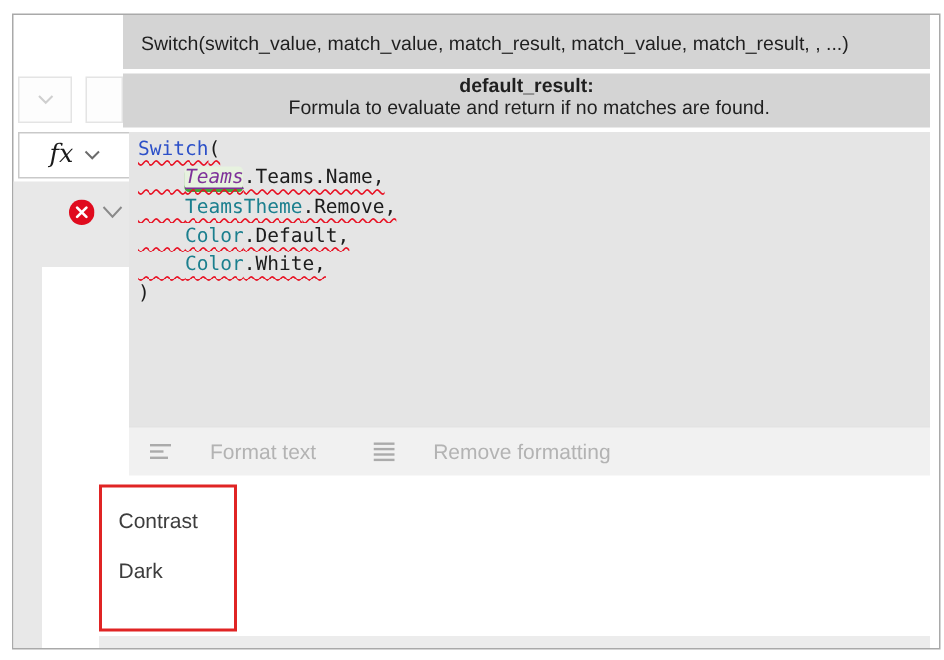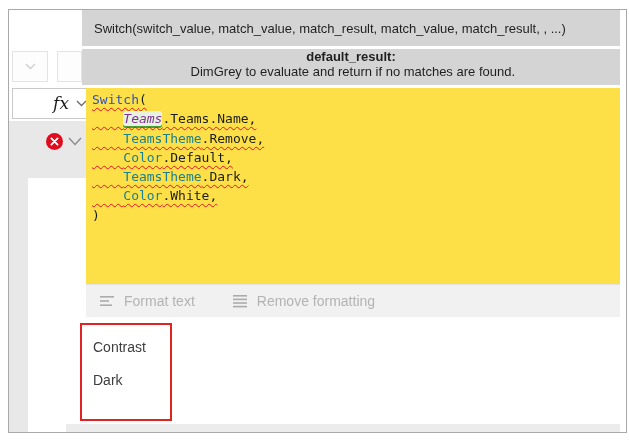--- a/index.html
+++ b/index.html
@@ -17,70 +17,70 @@
   #sig-bar{top:10px;}
   #param-bar{top:49px;flex-direction:column;}
 
   
   .mini-box{background:#fdfdfd;border:1px solid #e4e4e4;display:flex;align-items:center;justify-content:center;}
   #mini-dd{left:12px;top:51px;width:36px;height:31px;}
   #mini-box2{left:57px;top:51px;width:25px;height:31px;}
 
   
   #fx-box{left:12px;top:88px;width:76px;height:31px;background:#fff;border:1px solid #c9c9c9;
-          display:flex;align-items:center;justify-content:flex-end;gap:7px;cursor:pointer;}
+          display:flex;align-items:center;justify-content:center;gap:7px;cursor:pointer;}
   #fx-box .fx{font-family:"DejaVu Serif",serif;font-style:italic;font-size:17px;color:#1a1a1a;line-height:1;}
 
   
   #gutter-block{left:9px;top:121px;width:77px;height:57px;background:#e8e8e8;}
   #left-rail{left:9px;top:178px;width:19px;height:254px;background:#e8e8e8;}
   #error-badge{position:absolute;left:37px;top:12px;width:17px;height:17px;cursor:pointer;}
   #error-chevron{position:absolute;left:59px;top:16px;cursor:pointer;}
 
   
-  #editor{left:86px;top:88px;width:534px;height:196px;background:#fde047;cursor:text;}
+  #editor{left:86px;top:88px;width:534px;height:196px;background:#e5e5e5;cursor:text;}
   #code{padding:2px 0 0 6px;font-family:"DejaVu Sans Mono",monospace;font-size:13px;
         line-height:19.3px;color:#1c1c1c;}
   .code-line{white-space:pre;position:relative;}
   .code-line.squiggle{text-decoration:underline wavy #e81123;text-decoration-thickness:1px;
         text-underline-offset:3px;text-decoration-skip-ink:none;}
   .tok-plain{color:#1c1c1c;}
   .tok-function{color:#2c50c8;}
   .tok-enum{color:#1b7f8e;}
   .tok-entity-highlight{color:#7e3299;font-style:italic;background:#e7f2df;border-radius:3px;
-        box-shadow:0 2px 0 #44a13c;}
+        box-shadow:0 2px 0 #44a13c;text-decoration:underline;}
   .code-line.current::before{content:"";position:absolute;left:-5px;top:-1px;width:121px;height:20px;
         border:1px solid #d2d2d2;pointer-events:none;}
   .caret{display:inline-block;width:2px;height:15px;background:#111;vertical-align:-3px;}
 
   
   #fmt-toolbar{left:86px;top:284px;width:534px;height:33px;background:#f1f1f1;border-top:1px solid #e3e3e3;
         display:flex;align-items:center;gap:38px;padding-left:14px;}
-  .tb-btn{display:flex;align-items:center;gap:8px;color:#b3b3b3;font-size:14px;cursor:default;}
+  .tb-btn{display:flex;align-items:center;gap:24px;color:#b3b3b3;font-size:14px;cursor:default;}
 
   
-  #autocomplete{left:80px;top:323px;width:92px;height:98px;background:#fff;border:2px solid #e02424;
+  #autocomplete{left:66px;top:323px;width:92px;height:98px;background:#fff;border:2px solid #e02424;
         z-index:5;padding-top:5px;}
   .ac-item{height:33px;display:flex;align-items:center;padding-left:11px;font-size:14px;color:#3d3d3d;cursor:pointer;}
 
   #bottom-strip{left:66px;top:424px;width:554px;height:8px;background:#ececec;}
 
   .chev{display:block;}
 </style>
 </head>
 <body>
 
 <div class="abs outer-border"></div>
 
 <div class="abs tip-bar" id="sig-bar">
   <span>Switch(switch_value, match_value, match_result, match_value, match_result, </span><span>, ...)</span>
 </div>
 
 <div class="abs tip-bar" id="param-bar">
-  <span class="b">default_result:</span><span> DimGrey to evaluate and return if no matches are found.</span>
+  <span class="b">default_result:</span><span> Formula to evaluate and return if no matches are found.</span>
 </div>
 
 <div class="abs mini-box" id="mini-dd">
   <svg class="chev" width="11" height="7" viewBox="0 0 11 7">
     <polyline points="1,1 5.5,5.5 10,1" fill="none" stroke="#cfcfcf" stroke-width="1.4"></polyline>
   </svg>
 </div>
 <div class="abs mini-box" id="mini-box2"></div>
 
 <div class="abs" id="fx-box">
@@ -100,21 +100,20 @@
   </svg>
 </div>
 <div class="abs" id="left-rail"></div>
 
 <div class="abs" id="editor">
   <div id="code">
       <div class="code-line squiggle"><span class="tok-function">Switch</span><span class="tok-plain">(</span></div>
       <div class="code-line squiggle"><span class="tok-plain">    </span><span class="tok-entity-highlight">Teams</span><span class="tok-plain">.Teams.Name,</span></div>
       <div class="code-line squiggle"><span class="tok-plain">    </span><span class="tok-enum">TeamsTheme</span><span class="tok-plain">.Remove,</span></div>
       <div class="code-line squiggle"><span class="tok-plain">    </span><span class="tok-enum">Color</span><span class="tok-plain">.Default,</span></div>
-      <div class="code-line squiggle"><span class="tok-plain">    </span><span class="tok-enum">TeamsTheme</span><span class="tok-plain">.Dark,</span></div>
       <div class="code-line squiggle"><span class="tok-plain">    </span><span class="tok-enum">Color</span><span class="tok-plain">.White,</span></div>
       <div class="code-line"><span class="tok-plain">)</span></div>
     </div>
 </div>
 
 <div class="abs" id="fmt-toolbar">
   <div class="tb-btn">
     <svg width="16" height="14" viewBox="0 0 16 14">
       <rect x="0" y="2" width="14" height="1.6" fill="#ababab"></rect>
       <rect x="0" y="6.2" width="9" height="1.6" fill="#ababab"></rect>

